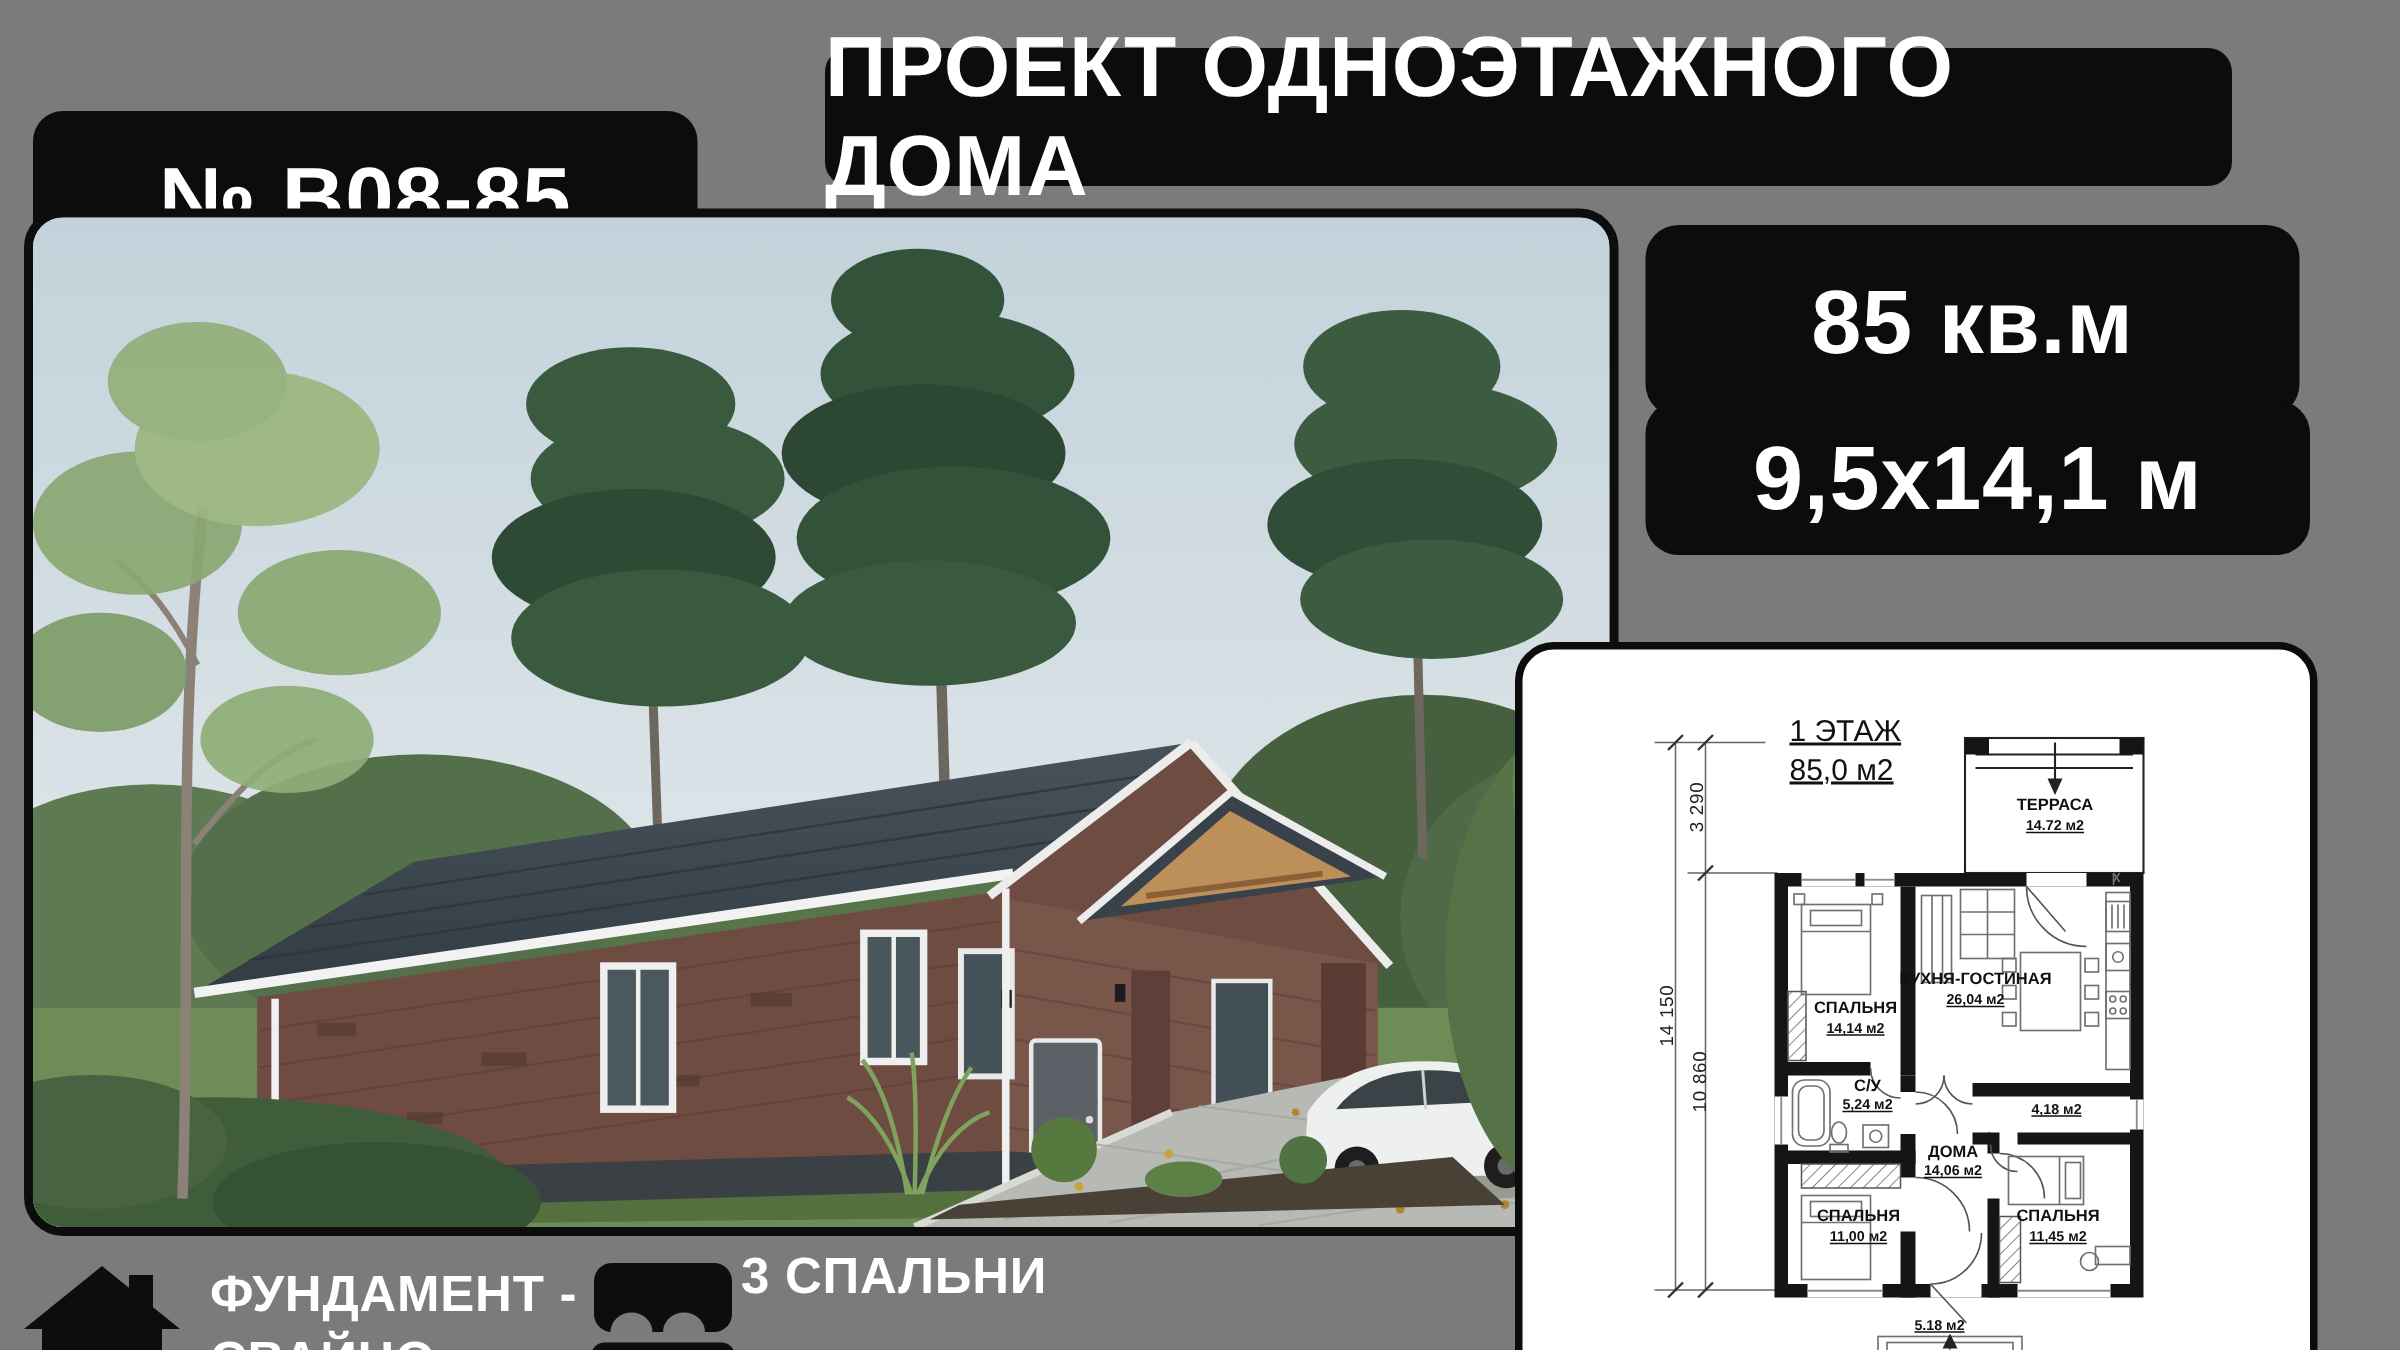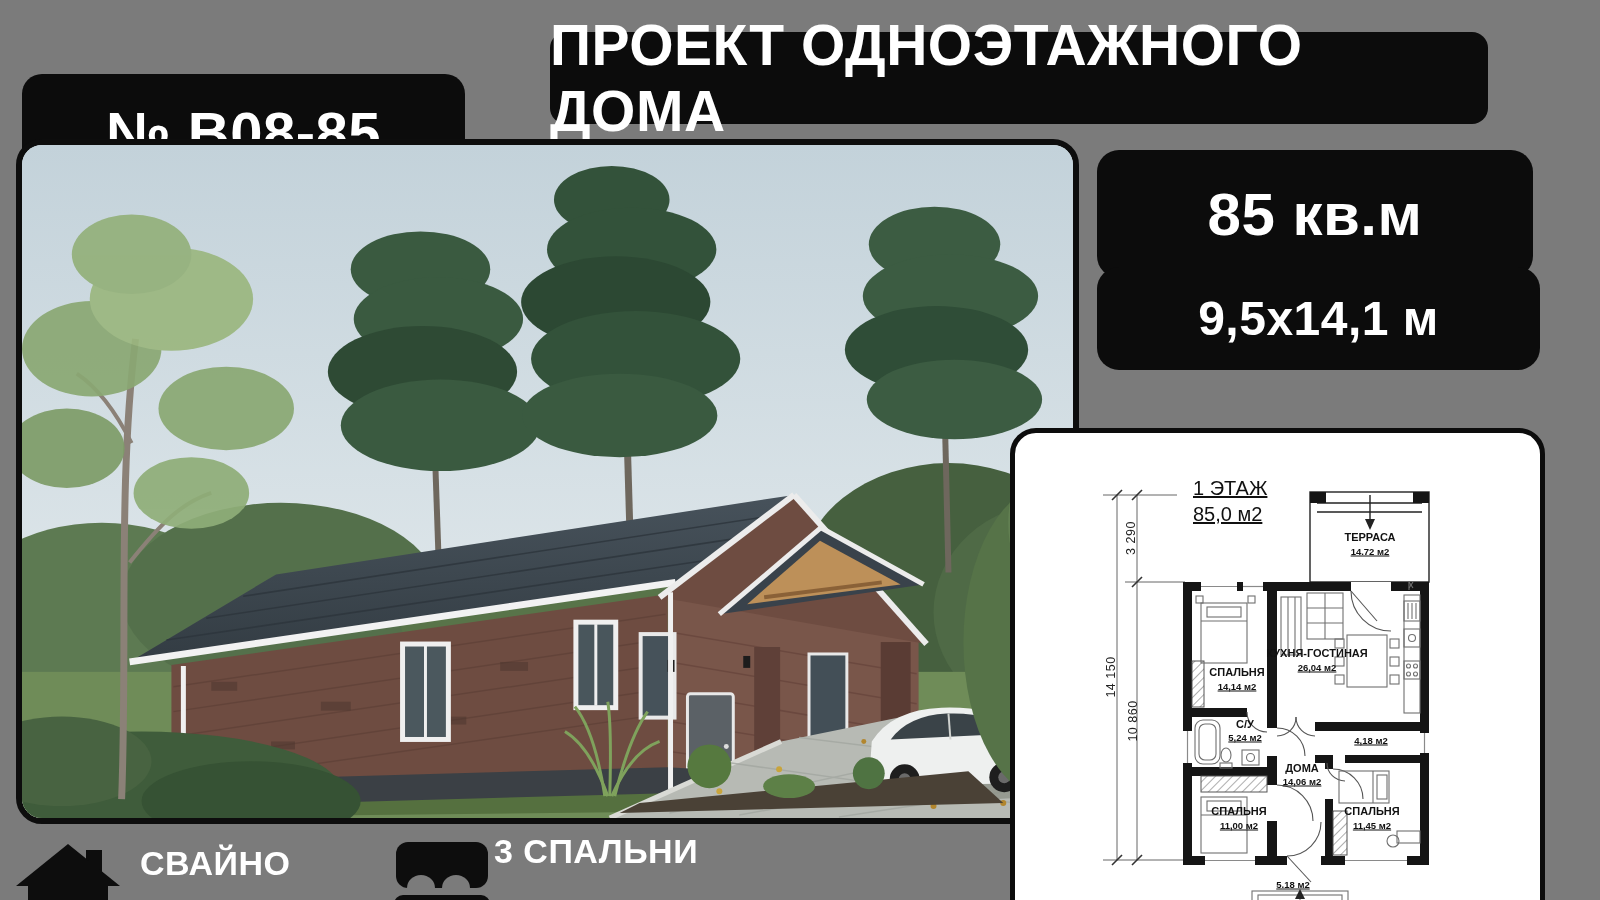--- a/index.html
+++ b/index.html
@@ -5,21 +5,21 @@
   html,body{margin:0;padding:0;}
   body{width:1600px;height:900px;overflow:hidden;background:#7b7b7b;position:relative;
        font-family:"Liberation Sans","DejaVu Sans",sans-serif;}
   .abs{position:absolute;}
   
   .badge{position:absolute;background:#0c0c0c;color:#fff;display:flex;align-items:center;
          justify-content:center;font-weight:bold;border-radius:20px;letter-spacing:.5px;}
   #badge-number{left:22px;top:30px;width:443px;height:116px;font-size:58px;margin-top:44px;}
   #badge-title{left:550px;top:32px;width:938px;height:92px;font-size:57px;border-radius:16px;}
   #badge-area{left:1097px;top:150px;width:436px;height:128px;font-size:60px;border-radius:22px;}
-  #badge-dims{left:1097px;top:267px;width:443px;height:103px;font-size:48px;border-radius:22px;}
+  #badge-dims{left:1097px;top:267px;width:443px;height:103px;font-size:60px;border-radius:22px;}
   
   #photo{left:16px;top:139px;width:1063px;height:685px;border:6px solid #0d0d0d;
          border-radius:26px;overflow:hidden;box-sizing:border-box;background:#cfdbe1;}
   #photo svg{display:block;width:100%;height:100%;}
   
   #plan-card{left:1010px;top:428px;width:535px;height:500px;background:#fff;
              border:5px solid #0c0c0c;border-radius:26px;box-sizing:border-box;overflow:hidden;}
   #plan-card svg{position:absolute;left:0;top:0;}
   .pt{position:absolute;transform:translate(-50%,-50%);white-space:nowrap;color:#111;
       font-weight:bold;font-size:11px;text-align:left;}
@@ -413,20 +413,21 @@
 </div>
 
 <div class="abs" style="left:16px;top:842px">
   <svg width="106" height="80" viewBox="0 0 106 80">
     <rect x="70" y="8" width="16" height="28" fill="#0d0d0d"></rect>
     <polygon points="0,44 52,2 104,44" fill="#0d0d0d"></polygon>
     <rect x="12" y="40" width="80" height="40" fill="#0d0d0d"></rect>
   </svg>
 </div>
 <div class="feat-text" style="left:140px;top:841px">
+  <div>ФУНДАМЕНТ -</div>
   <div>СВАЙНО</div>
 </div>
 <div class="abs" style="left:394px;top:842px">
   <svg width="100" height="80" viewBox="0 0 100 80">
     <rect x="2" y="0" width="92" height="46" rx="12" fill="#0d0d0d"></rect>
     <path d="M13,46 a14,13 0 0 1 28,0 Z" fill="#7b7b7b"></path>
     <path d="M48,46 a14,13 0 0 1 28,0 Z" fill="#7b7b7b"></path>
     <rect x="0" y="53" width="96" height="30" rx="9" fill="#0d0d0d"></rect>
   </svg>
 </div>

